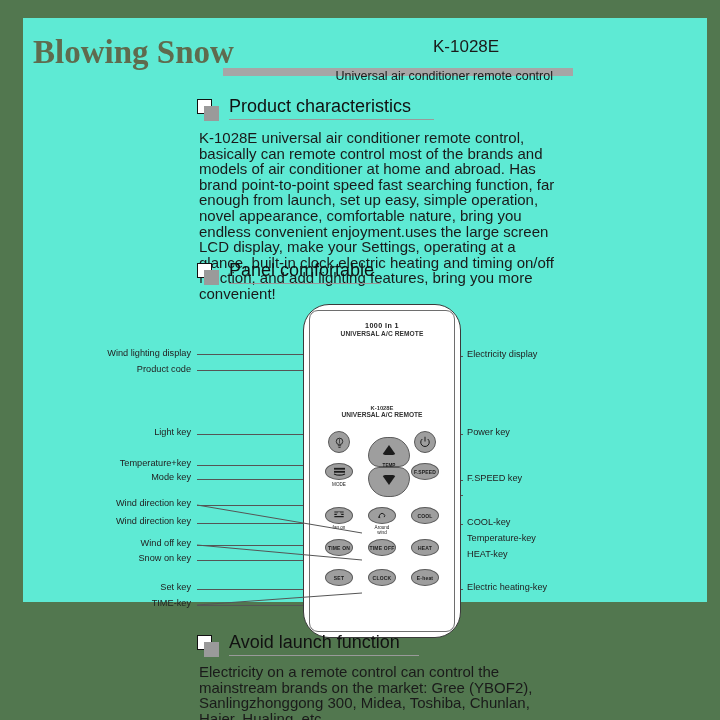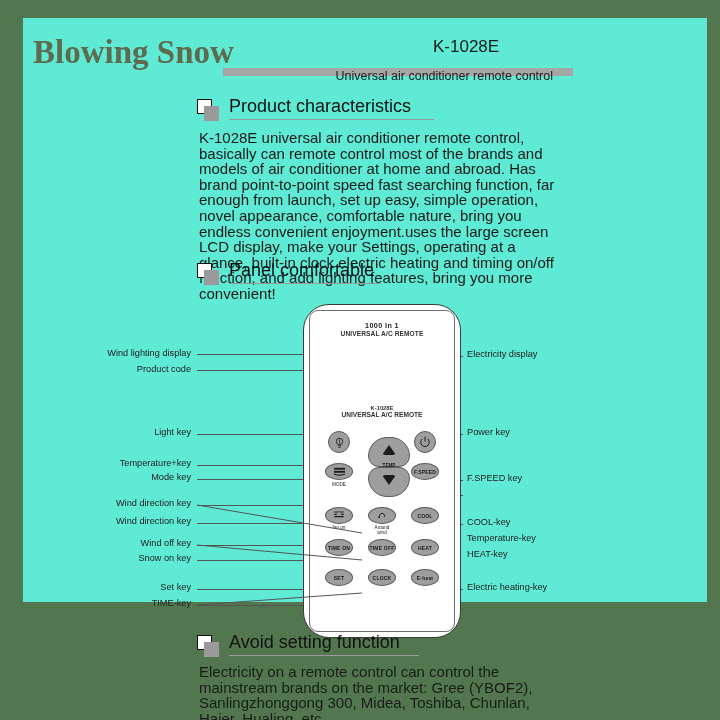--- a/index.html
+++ b/index.html
@@ -297,18 +297,18 @@
     <line x1="0" y1="7" x2="165" y2="35" stroke="#555" stroke-width="1"></line>
     <line x1="0" y1="47" x2="165" y2="62" stroke="#555" stroke-width="1"></line>
     <line x1="0" y1="107" x2="165" y2="95" stroke="#555" stroke-width="1"></line>
   </svg>
 
   <div class="section" style="left:174px;top:614px;">
     <div class="sec-mark">
       <div class="sq-outline"></div>
       <div class="sq-fill"></div>
     </div>
-    <div class="sec-title">Avoid setting function</div>
+    <div class="sec-title">Avoid launch function</div>
     <div class="sec-rule" style="width:190px;"></div>
   </div>
   <div class="para" style="left:176px;top:646px;width:356px;">Electricity on a remote control can control the mainstream brands on the market: Gree (YBOF2), Sanlingzhonggong 300, Midea, Toshiba, Chunlan, Haier, Hualing, etc.</div>
 
 </div>
 
 </body></html>

